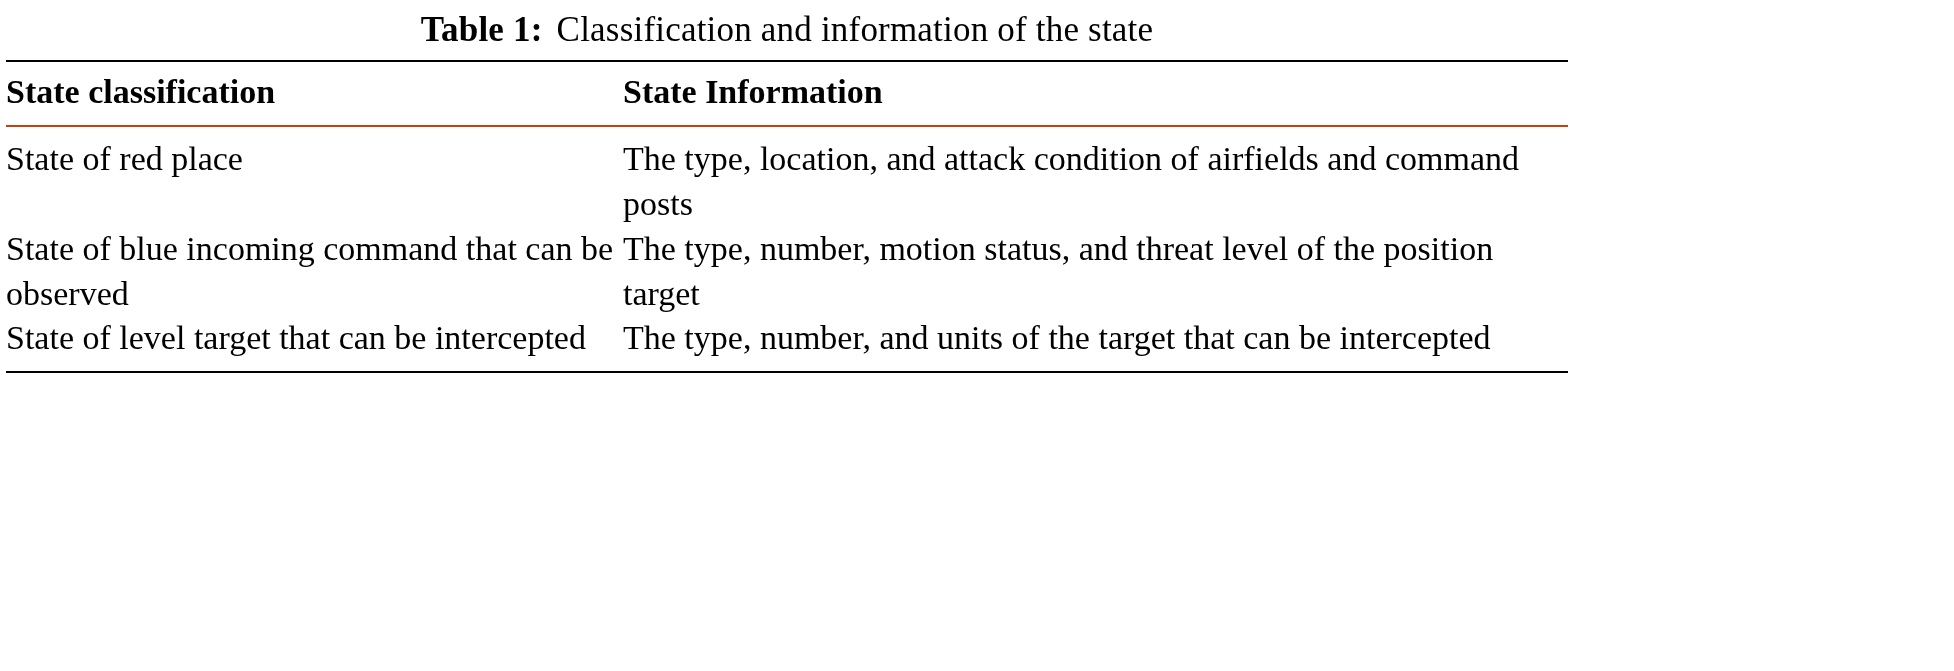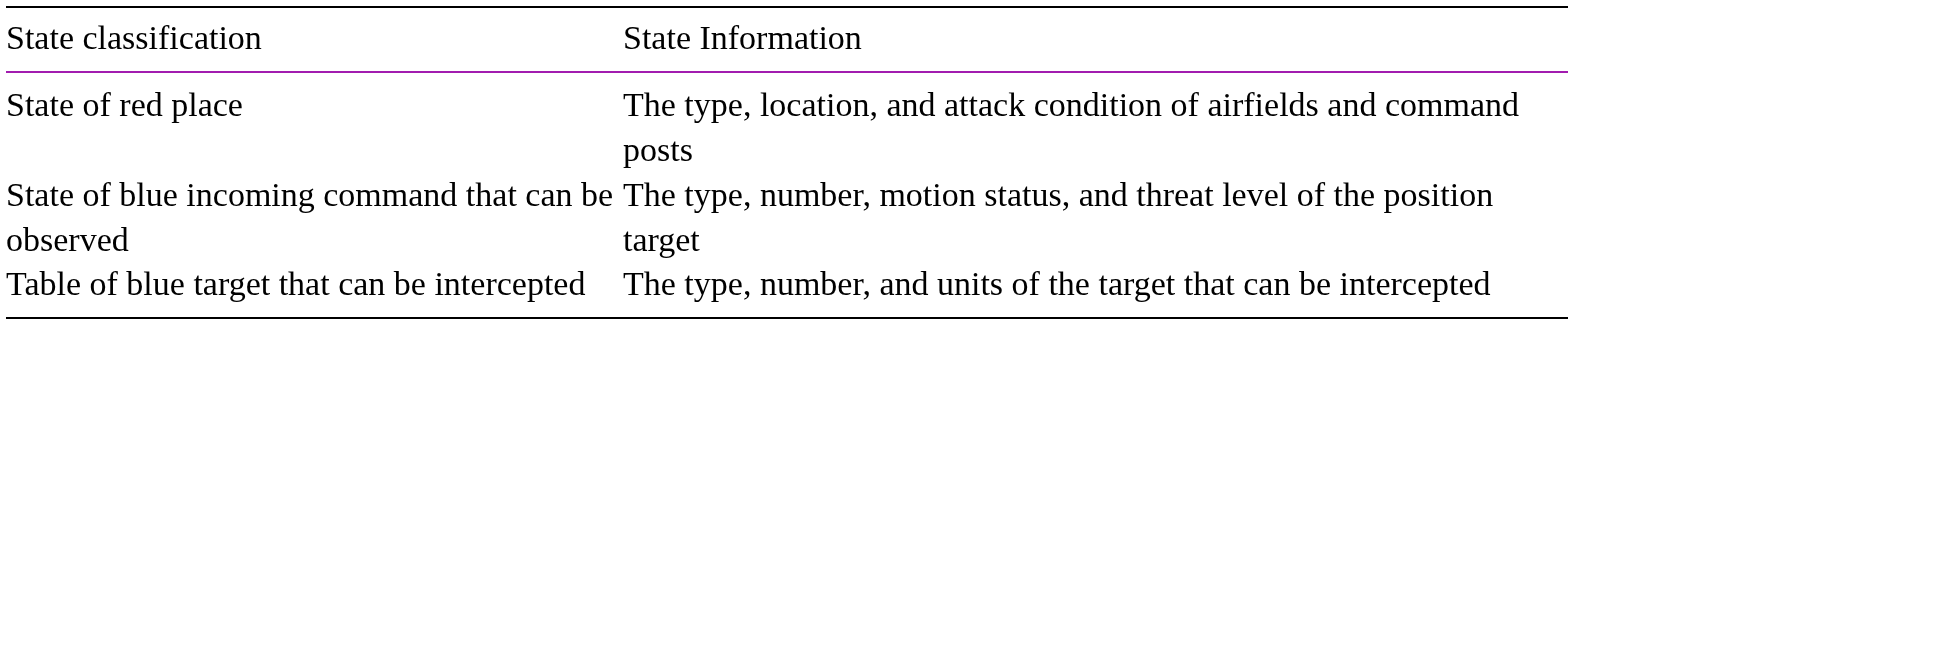--- a/index.html
+++ b/index.html
@@ -36,24 +36,24 @@
   }
   table.state-table {
     width: 100%;
     border-collapse: collapse;
     font-size: 34px;
     line-height: 1.32;
     border-top: 2px solid #000000;
     border-bottom: 2px solid #000000;
   }
   table.state-table th {
-    font-weight: normal;
+    font-weight: bold;
     text-align: left;
     vertical-align: top;
-    border-bottom: 2px solid #a21caf;
+    border-bottom: 2px solid #c2410c;
     padding: 8px 0 10px 0;
   }
   table.state-table td {
     text-align: left;
     vertical-align: top;
     padding: 0;
   }
   table.state-table tbody tr:first-child td {
     padding-top: 10px;
     margin-top: 14px;
@@ -66,20 +66,23 @@
   td.cell-classification, th.head-classification {
     padding-right: 30px;
   }
 </style>
 </head>
 <body>
 
 <div class="page">
   <div class="table-wrap">
 
+    <div class="caption">
+      <span class="cap-label">Table 1:</span><span class="cap-sep"></span><span>Classification and information of the state</span>
+    </div>
 
     <table class="state-table">
       <colgroup>
         <col class="col-classification">
         <col class="col-information">
       </colgroup>
       <thead>
         <tr>
           <th class="head-classification">State classification</th>
           <th class="head-information">State Information</th>
@@ -88,20 +91,20 @@
       <tbody>
         <tr>
           <td class="cell-classification">State of red place</td>
           <td class="cell-information">The type, location, and attack condition of airfields and command posts</td>
         </tr>
         <tr>
           <td class="cell-classification">State of blue incoming command that can be observed</td>
           <td class="cell-information">The type, number, motion status, and threat level of the position target</td>
         </tr>
         <tr>
-          <td class="cell-classification">Table of blue target that can be intercepted</td>
+          <td class="cell-classification">State of level target that can be intercepted</td>
           <td class="cell-information">The type, number, and units of the target that can be intercepted</td>
         </tr>
       </tbody>
     </table>
 
   </div>
 </div>
 
 </body></html>

